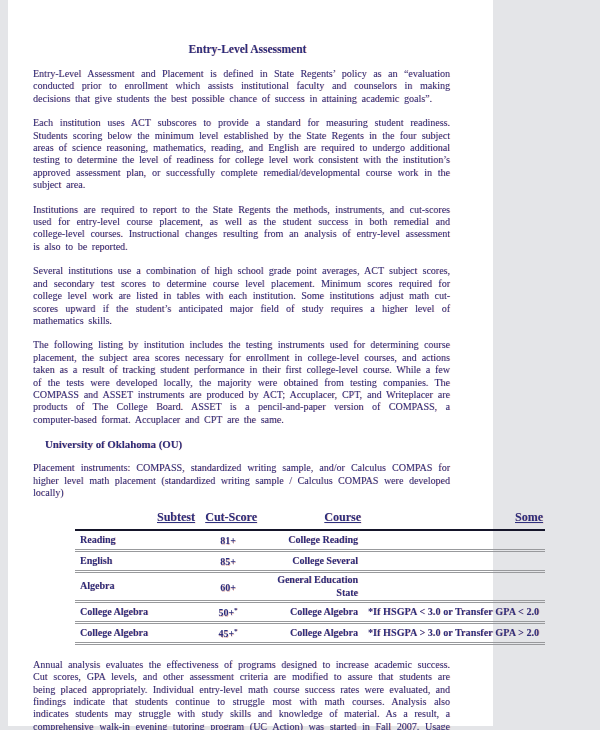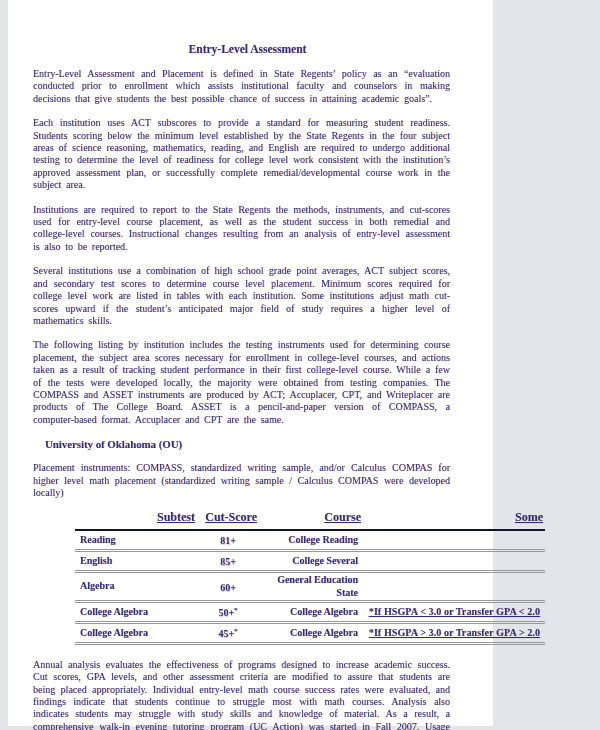--- a/index.html
+++ b/index.html
@@ -63,25 +63,24 @@
     line-height: 12.5px;
     padding: 1px 5px;
     vertical-align: middle;
   }
   table.placement tbody tr { border-bottom: 3px double #98999c; margin-top: 22px; }
   td.cell-subtest { text-align: left; }
   td.cell-cut { text-align: center; }
   td.cell-cut sup { font-size: 7px; }
   td.cell-course { text-align: right; padding-left: 8px; }
   td.cell-notes {
-    text-align: right;
+    text-align: left;
     font-size: 6.3px;
     line-height: 8px;
     letter-spacing: 0.1px;
-    text-decoration: underline;
   }
   .page-number {
     text-align: center;
     font-size: 10.5px;
     margin-top: 2px;
   }
 </style>
 </head>
 <body>
 

